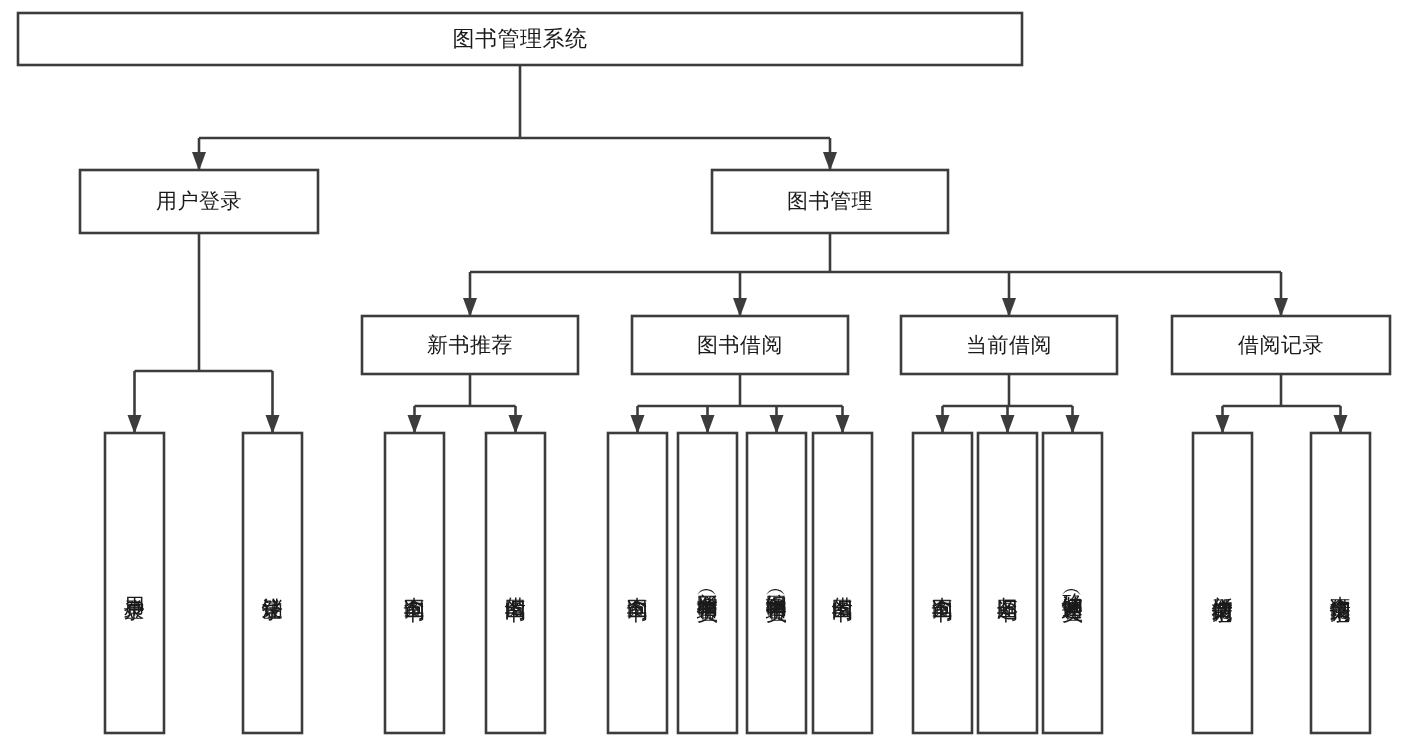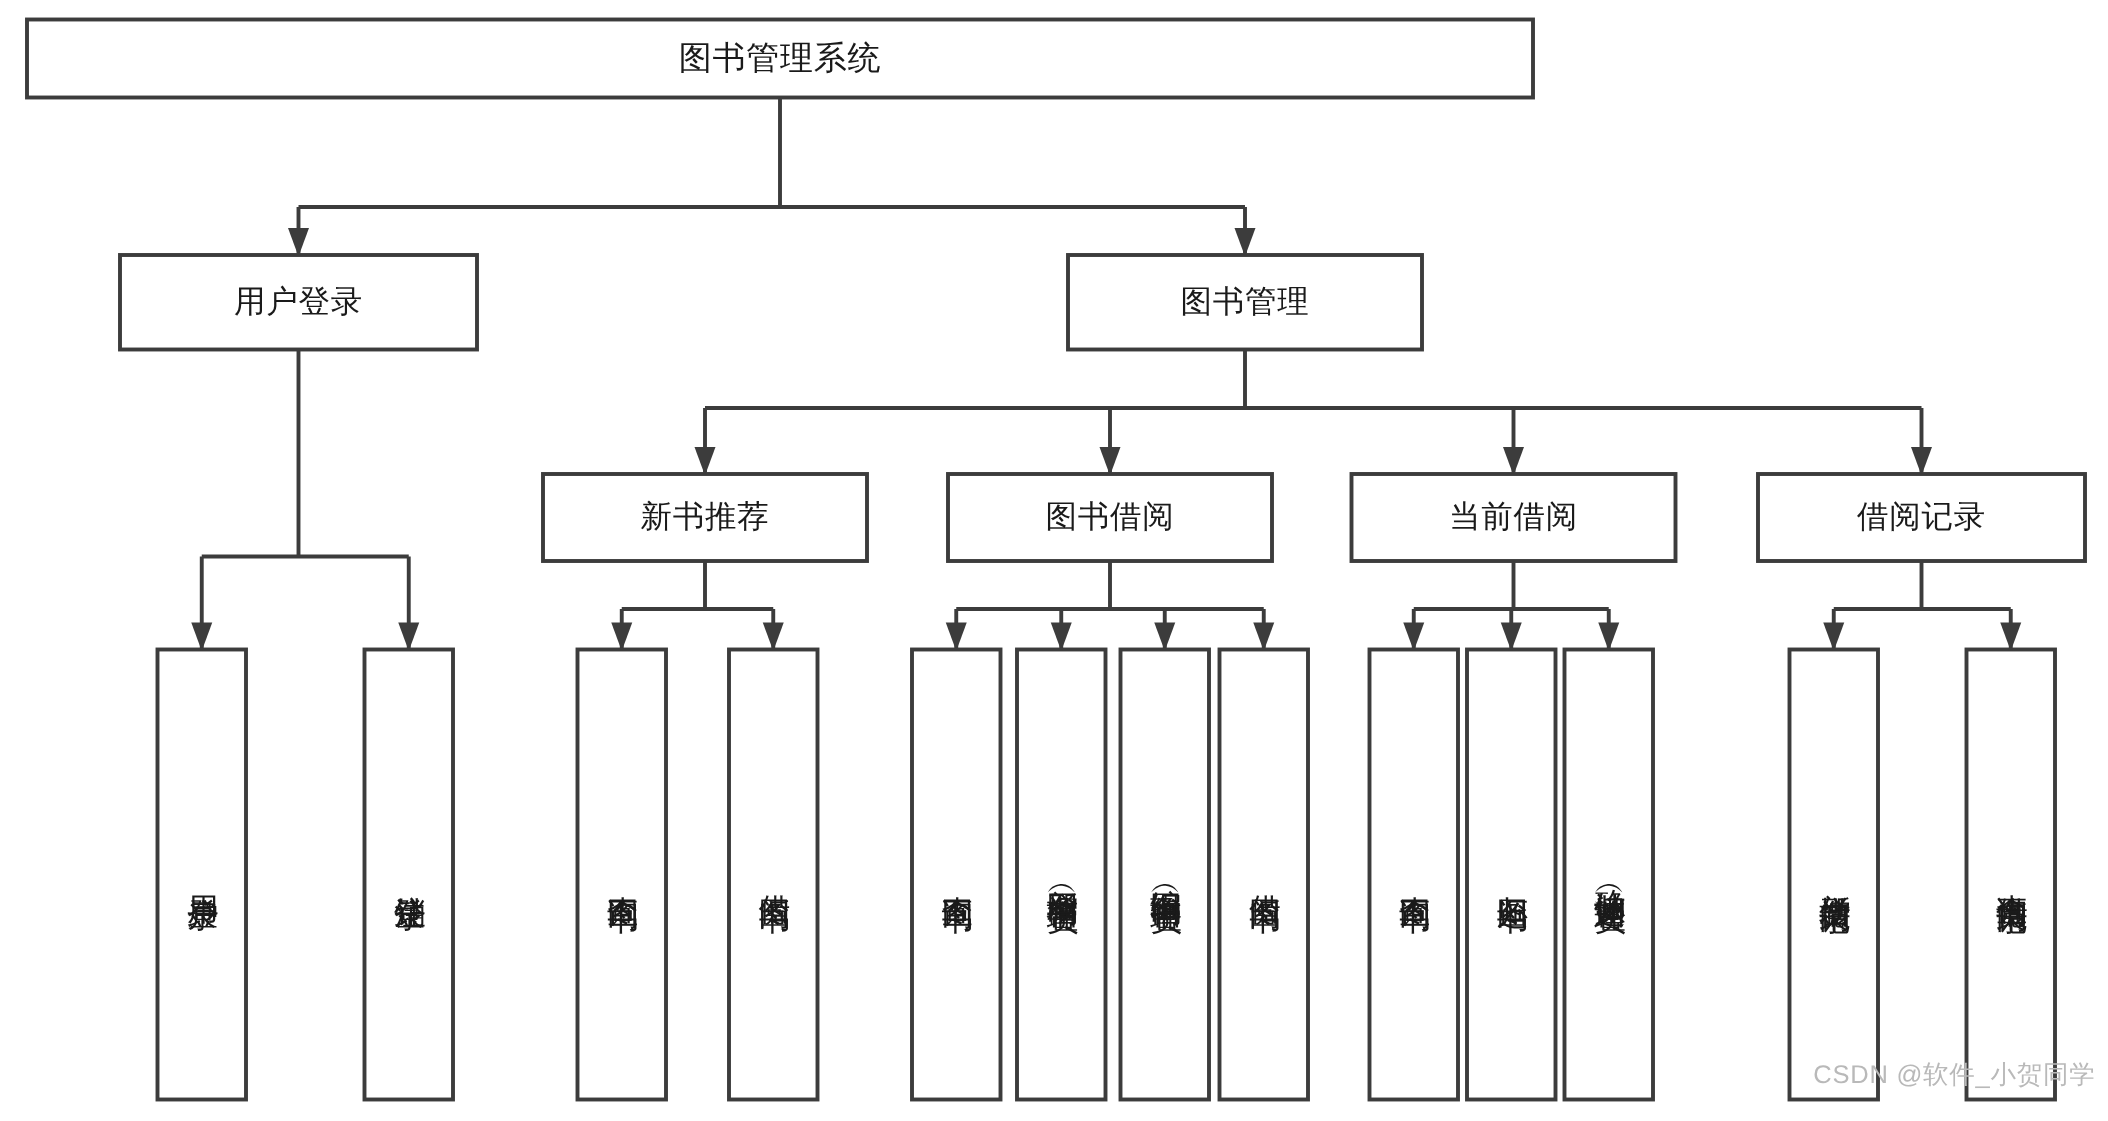--- a/index.html
+++ b/index.html
@@ -213,15 +213,14 @@
         <div class="leaf-text">确认归还（管理员）</div>
       </div>
       <div class="leaf-text-wrap" style="left: 1193px; top: 433px; width: 59px; height: 300px;">
         <div class="leaf-text">新增借阅记录</div>
       </div>
       <div class="leaf-text-wrap" style="left: 1311px; top: 433px; width: 59px; height: 300px;">
         <div class="leaf-text">查询借阅记录</div>
       </div>
     </div>
 
-  <div class="watermark">CSDN @软件_小贺同学</div>
 
 </div>
 
 </body></html>

